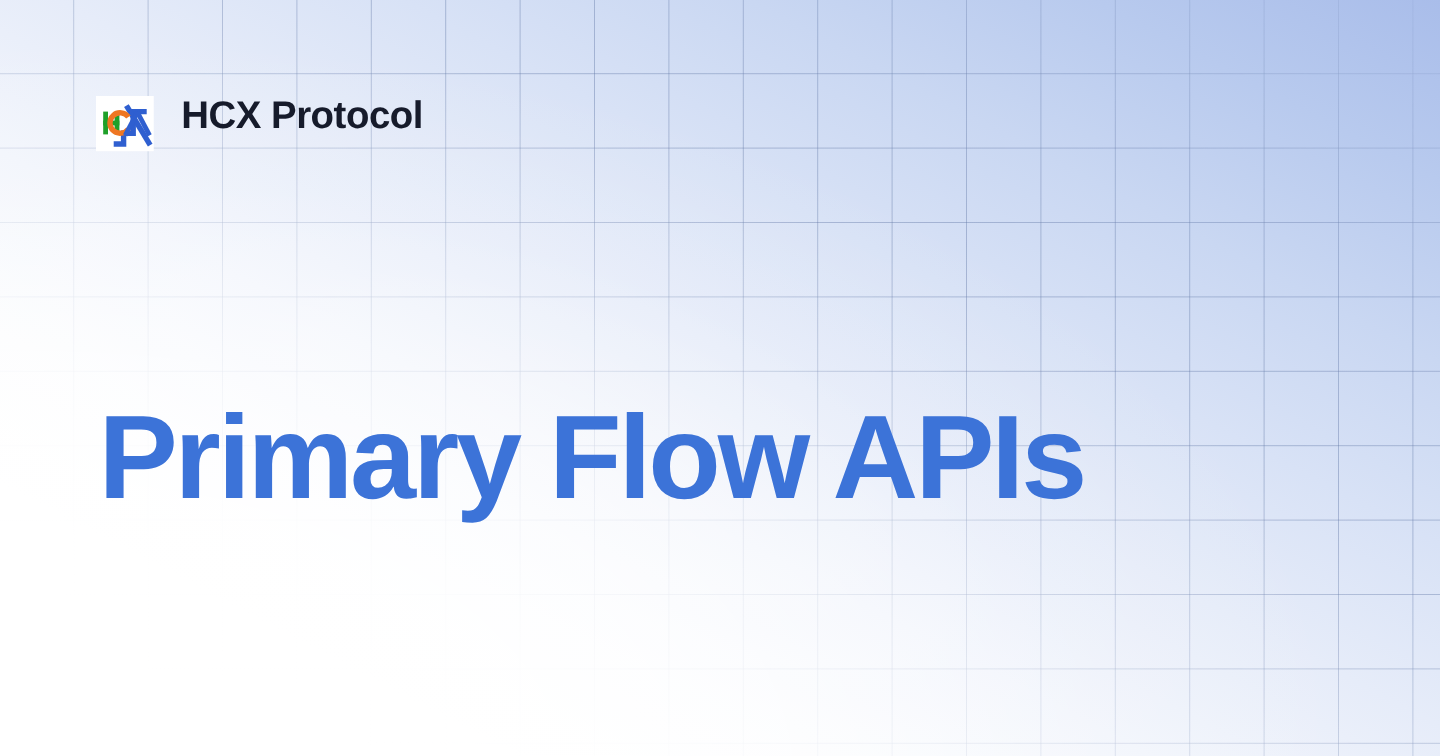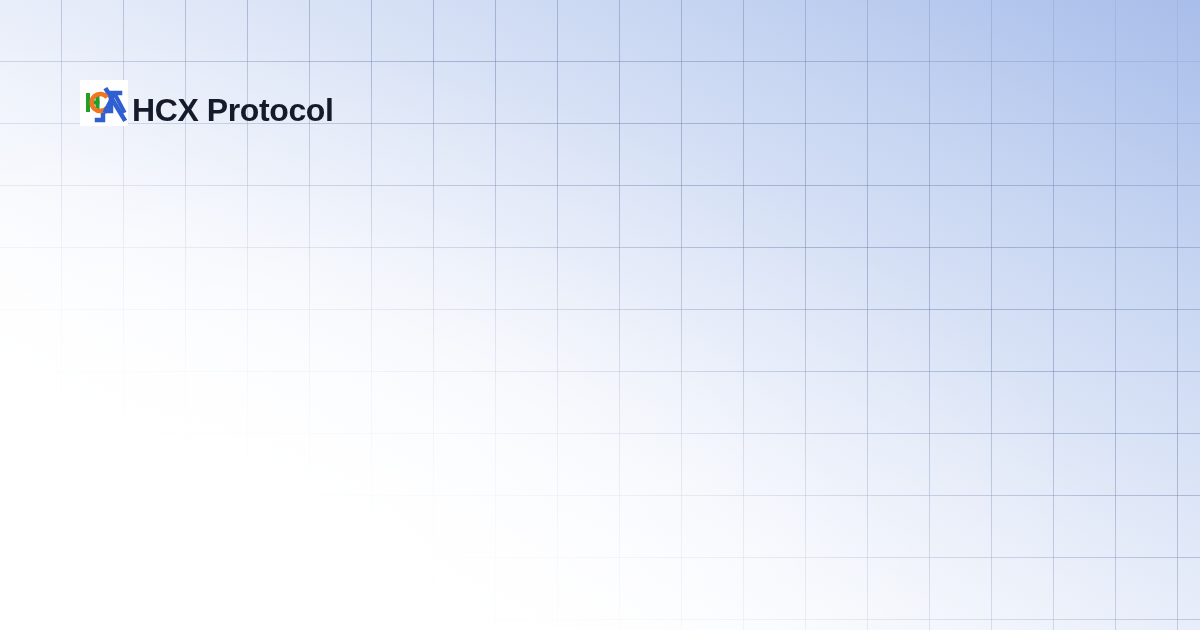--- a/index.html
+++ b/index.html
@@ -84,22 +84,22 @@
     position: absolute;
     inset: 0;
   }
 
   
   .brand {
     position: absolute;
     left: 80px;
     top: 80px;
     display: flex;
-    align-items: flex-end;
-    gap: 4px;
+    align-items: flex-start;
+    gap: 23px;
   }
 
   .brand-logo {
     width: 48px;
     height: 46px;
     background: #ffffff;
     display: block;
     flex: 0 0 auto;
   }
 
@@ -168,16 +168,17 @@
         <g fill="#2f5fd0">
           <rect x="55" y="24" width="8" height="44" transform="rotate(28 59 46)"></rect>
           <rect x="75" y="24" width="8" height="44" transform="rotate(-28 79 46)"></rect>
         </g>
       </svg>
 
       <span class="brand-name">HCX Protocol</span>
     </div>
 
     <div class="headline">
+      <h1 class="headline-title">Primary Flow APIs</h1>
     </div>
 
   </div>
 </div>
 
 </body></html>

